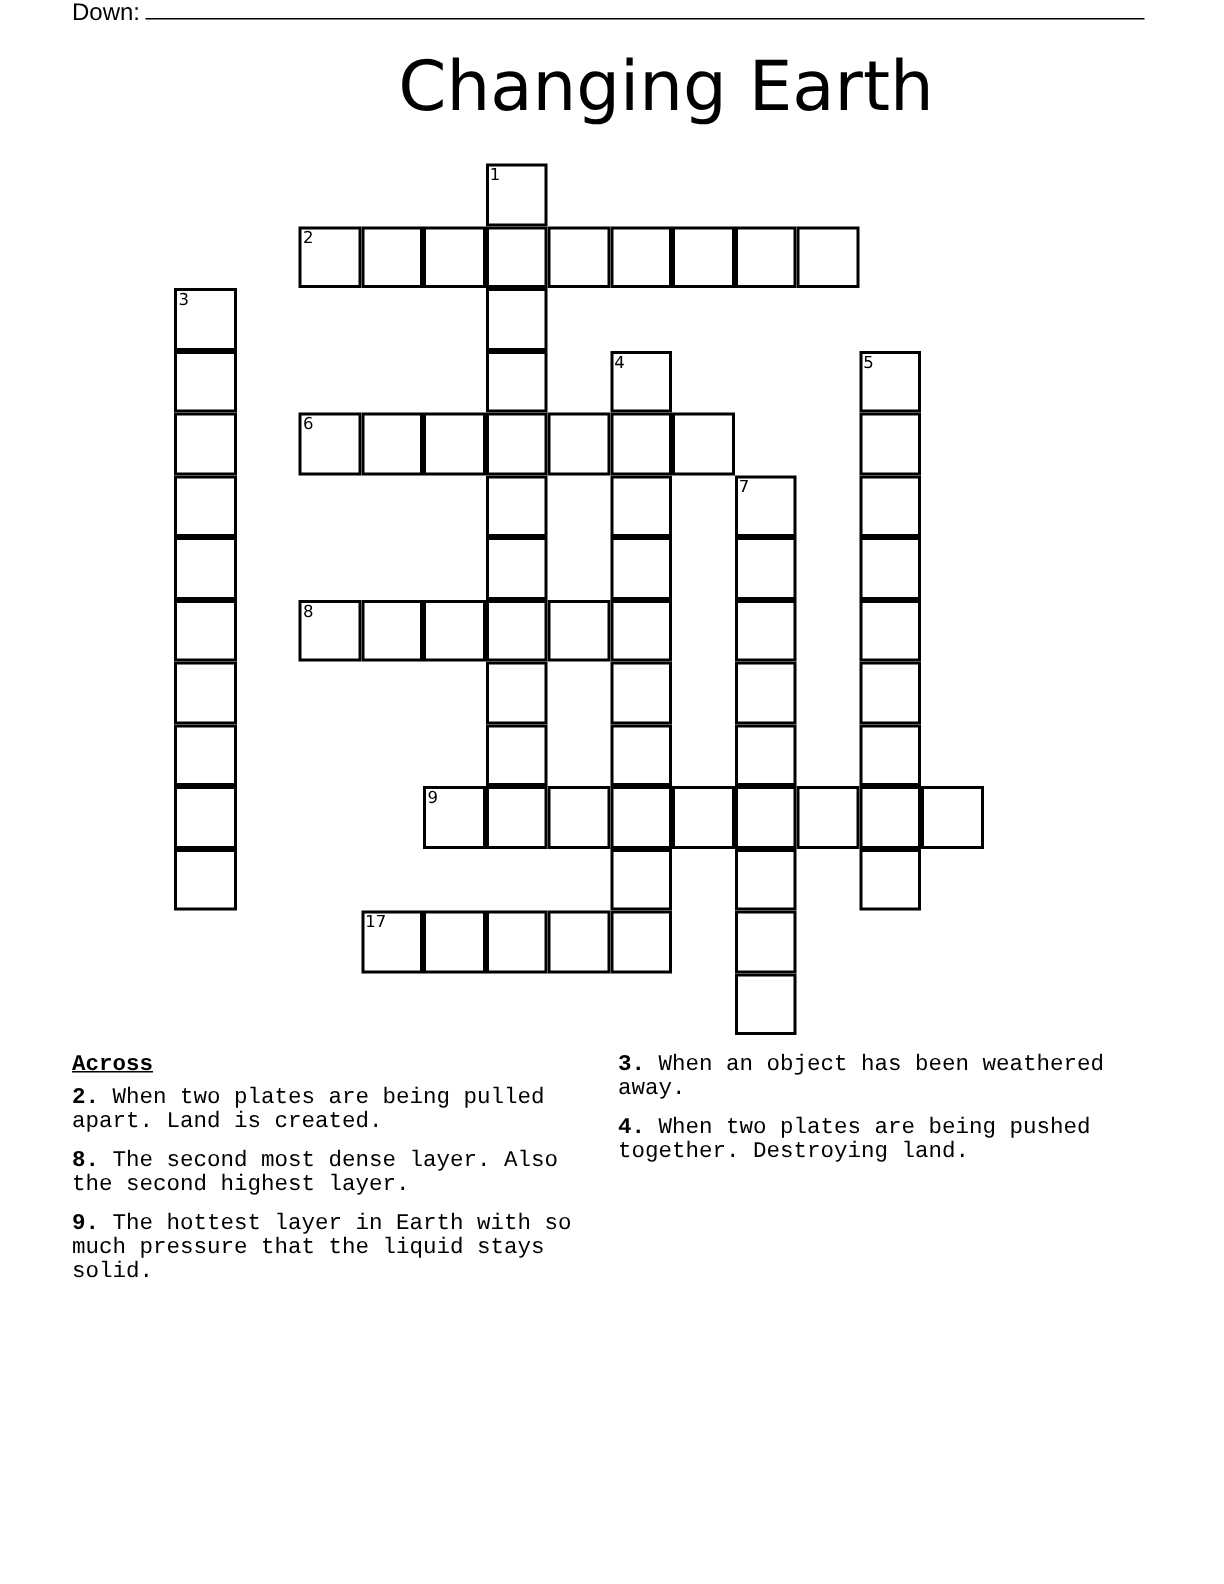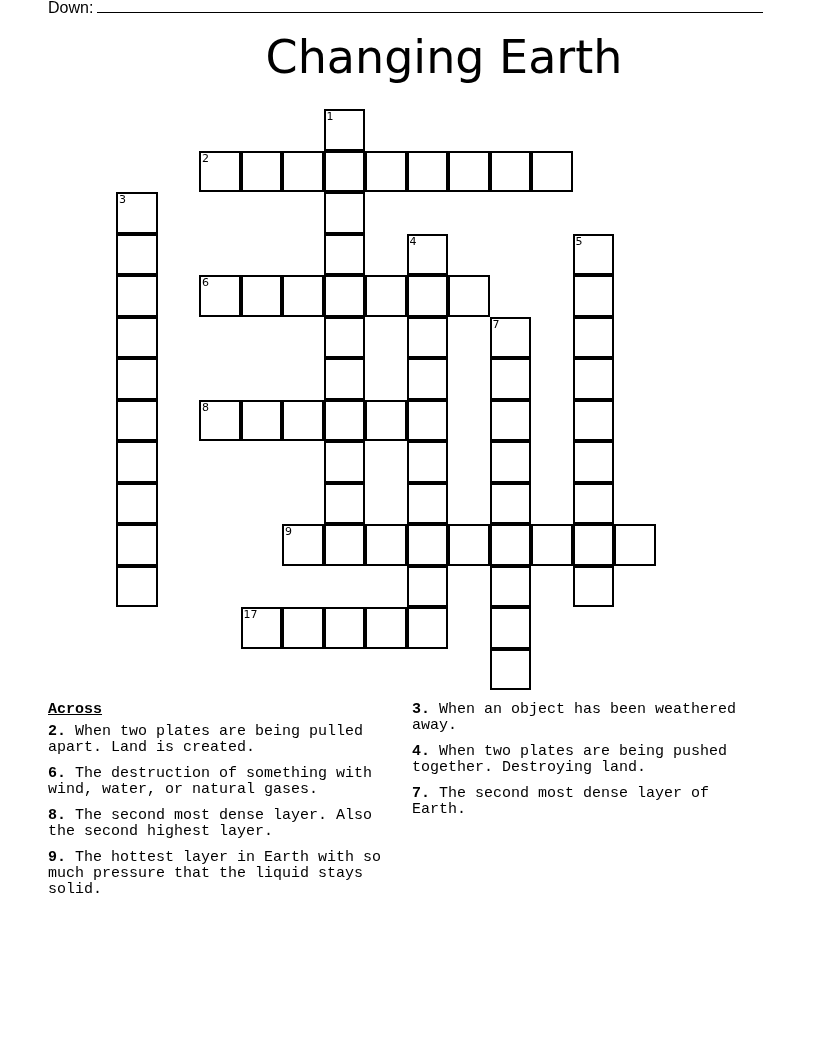--- a/index.html
+++ b/index.html
@@ -120,22 +120,20 @@
       <span class="num">17</span>
     </div>
     <div class="cell" style="left: 283px; top: 608px;"></div>
     <div class="cell" style="left: 324.5px; top: 608px;"></div>
     <div class="cell" style="left: 366px; top: 608px;"></div>
   </div>
 
 <div class="clues across">
   <h3>Across</h3>
   <div class="clue"><b>2.</b> <span>When two plates are being pulled apart. Land is created.</span></div>
-  <div class="clue"><b>6.</b> <span>The destruction of something with wind, water, or natural gases.</span></div>
   <div class="clue"><b>8.</b> <span>The second most dense layer. Also the second highest layer.</span></div>
   <div class="clue"><b>9.</b> <span>The hottest layer in Earth with so much pressure that the liquid stays solid.</span></div>
 </div>
 
 <div class="clues down">
   <div class="clue"><b>3.</b> <span>When an object has been weathered away.</span></div>
   <div class="clue"><b>4.</b> <span>When two plates are being pushed together. Destroying land.</span></div>
-  <div class="clue"><b>7.</b> <span>The second most dense layer of Earth.</span></div>
 </div>
 
 </body></html>

